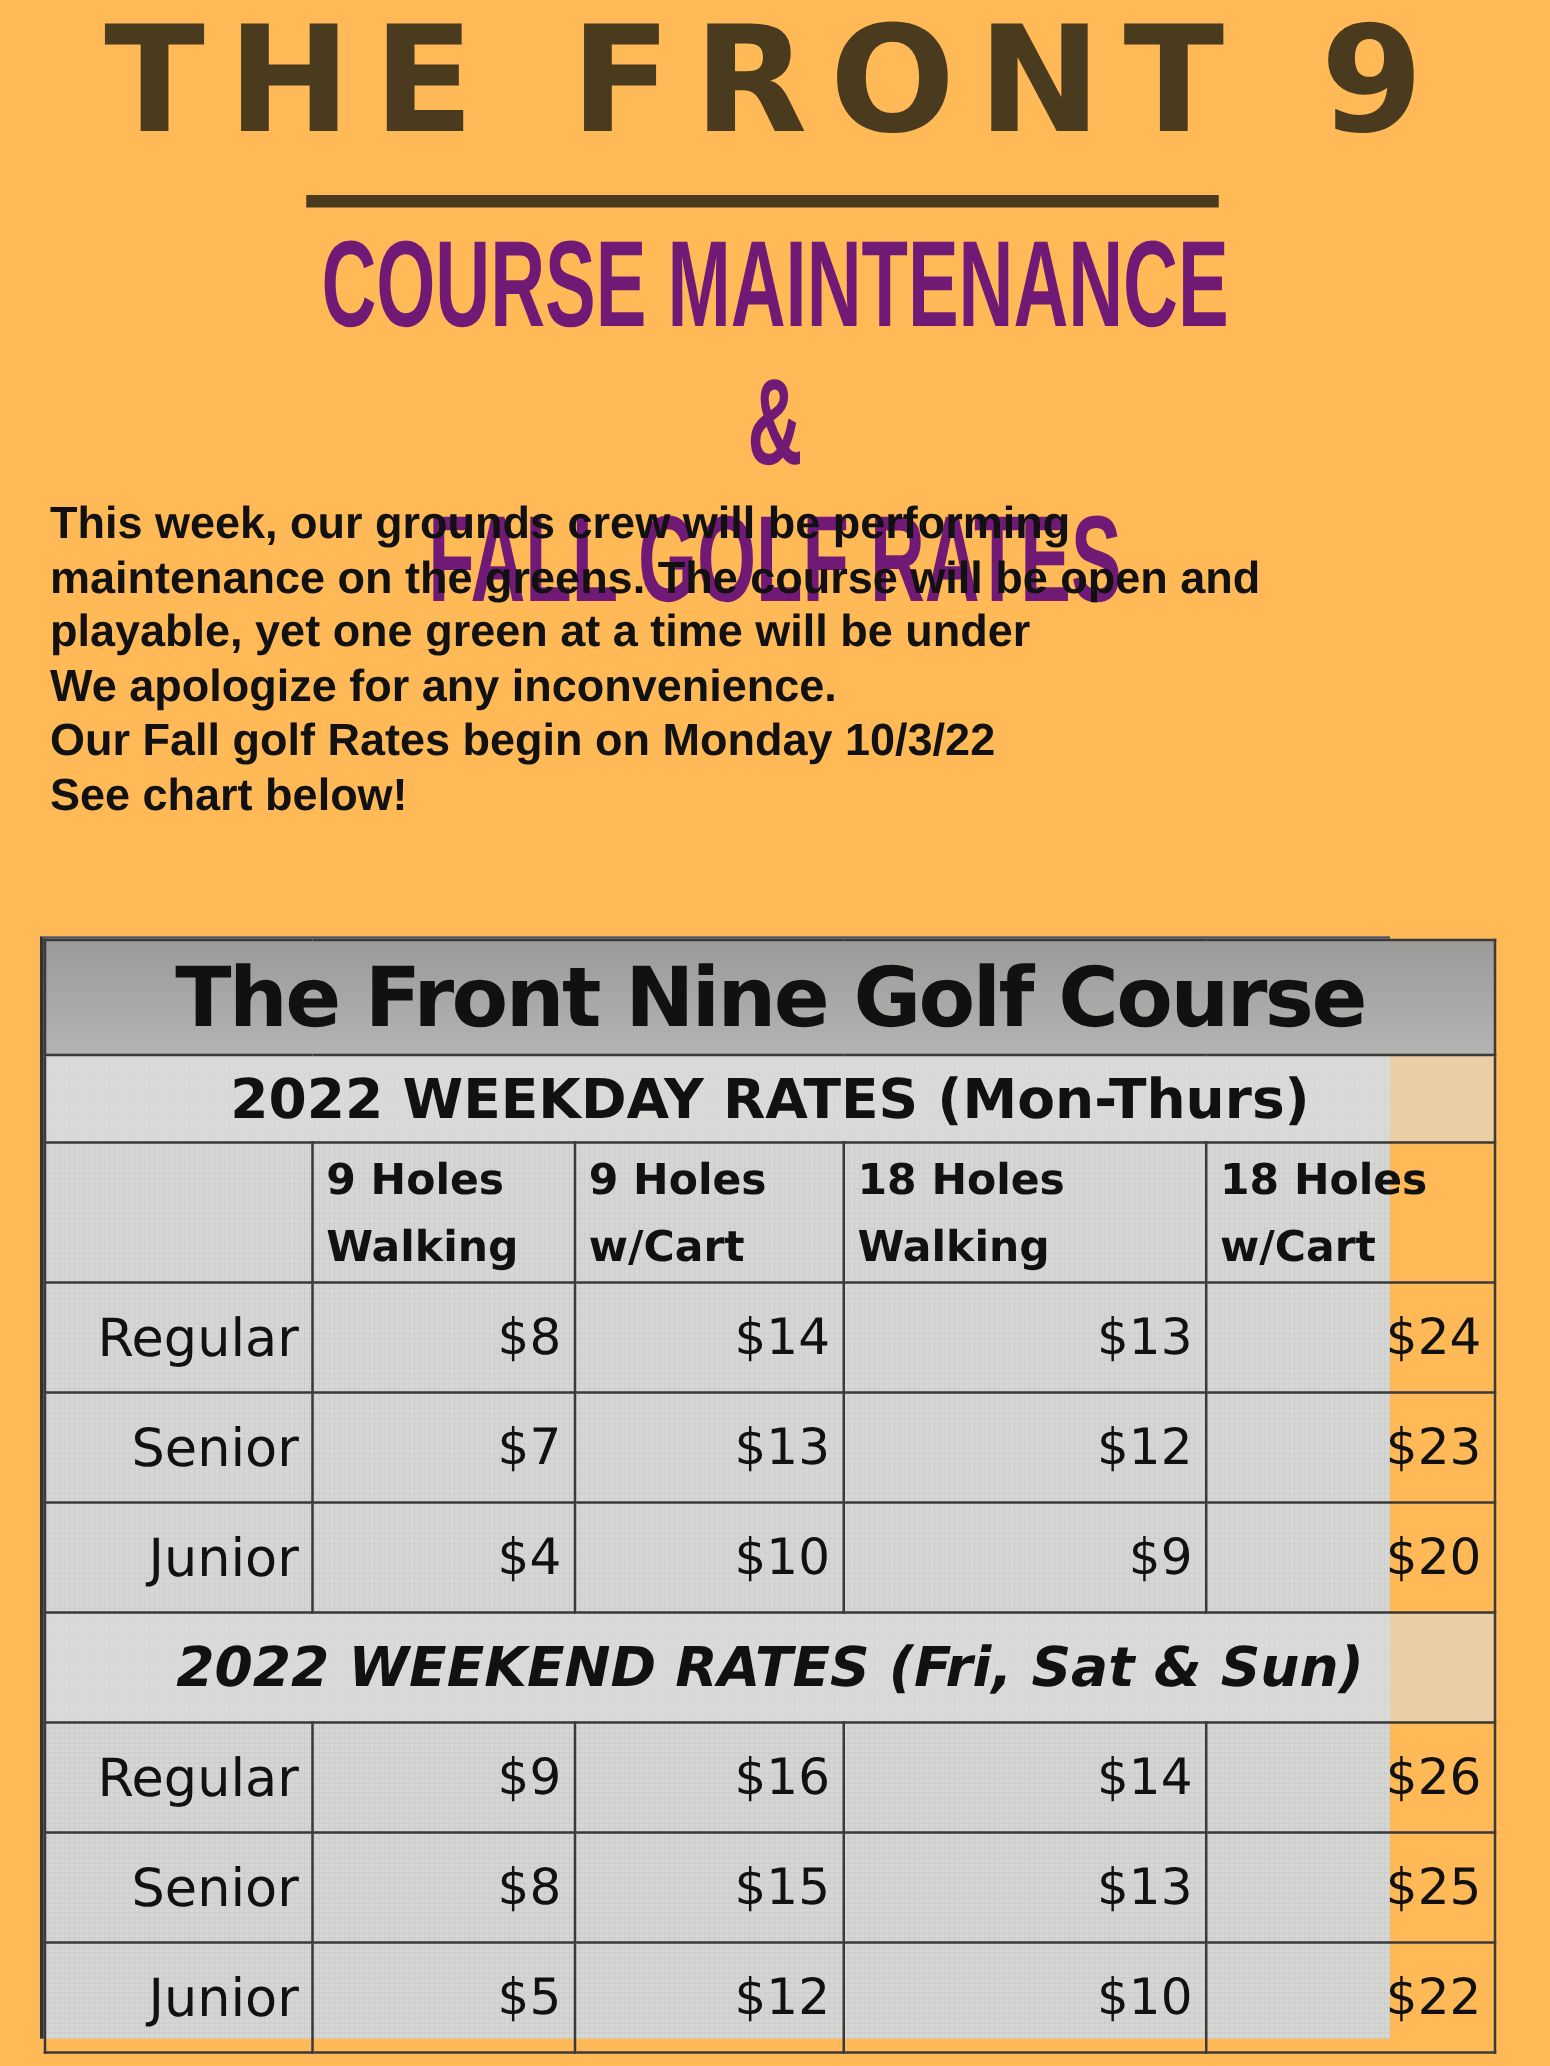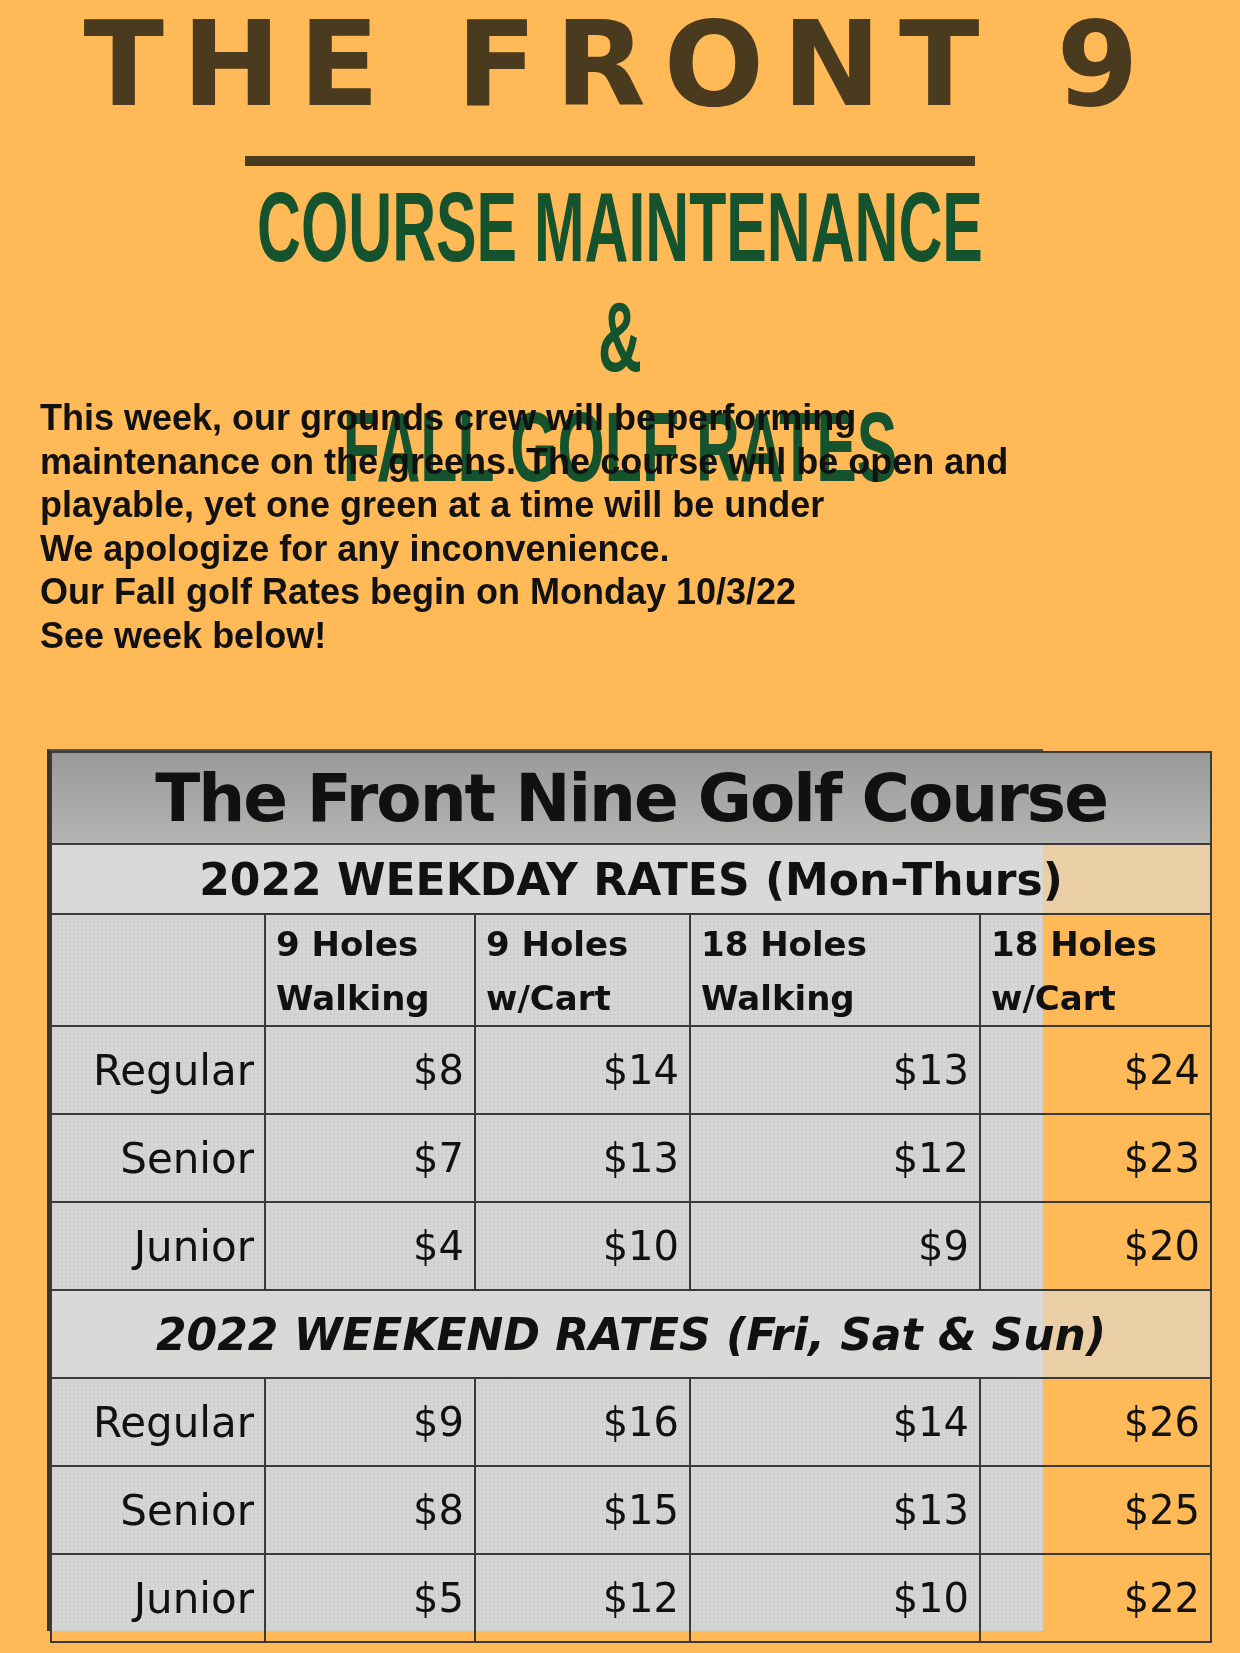--- a/index.html
+++ b/index.html
@@ -32,21 +32,21 @@
     width: 730px;
     height: 10px;
     background: #4A3A1E;
   }
   .headline {
     position: absolute;
     top: 172px;
     left: 0;
     width: 1240px;
     text-align: center;
-    color: #14532d;
+    color: #701a75;
     font-family: "Liberation Sans", sans-serif;
     font-weight: bold;
     font-size: 98px;
     line-height: 110px;
   }
   .headline span {
     display: block;
     transform: scaleX(0.62);
     transform-origin: center;
   }
@@ -59,22 +59,22 @@
     color: #111;
     font-weight: bold;
     font-size: 36px;
     line-height: 43.5px;
   }
   .notice div { white-space: nowrap; }
 
   .rates-photo {
     position: absolute;
     top: 749px;
-    left: 47px;
-    width: 996px;
+    left: 32px;
+    width: 1080px;
     height: 882px;
     background:
       repeating-linear-gradient(90deg, rgba(0,0,0,0.035) 0 1px, transparent 1px 4px),
       repeating-linear-gradient(0deg, rgba(0,0,0,0.025) 0 1px, transparent 1px 4px),
       #D6D6D4;
     border-left: 3px solid #333;
     border-top: 2px solid #555;
     box-sizing: border-box;
   }
   .rates-table {
@@ -142,21 +142,21 @@
   <span>COURSE MAINTENANCE &amp;</span>
   <span>FALL GOLF RATES</span>
 </div>
 
 <div class="notice">
   <div>This week, our grounds crew will be performing</div>
   <div>maintenance on the greens. The course will be open and</div>
   <div>playable, yet one green at a time will be under</div>
   <div>We apologize for any inconvenience.</div>
   <div>Our Fall golf Rates begin on Monday 10/3/22</div>
-  <div>See week below!</div>
+  <div>See chart below!</div>
 </div>
 
 <div class="rates-photo">
   <table class="rates-table">
     <colgroup>
       <col class="c0">
         <col class="c1">
         <col class="c2">
         <col class="c3">
         <col class="c4">

